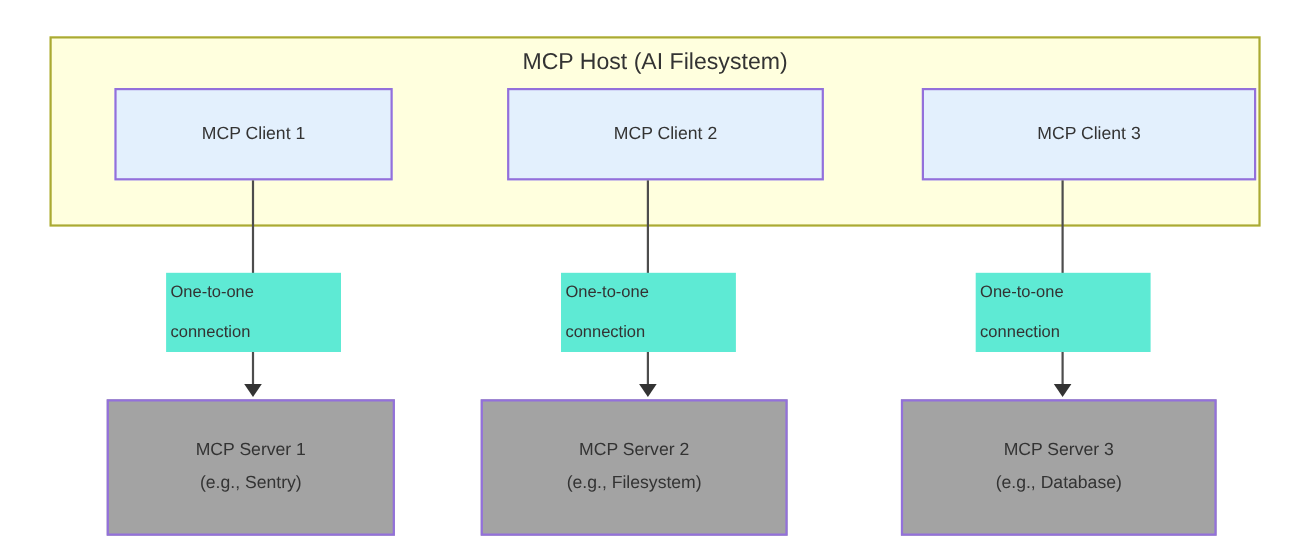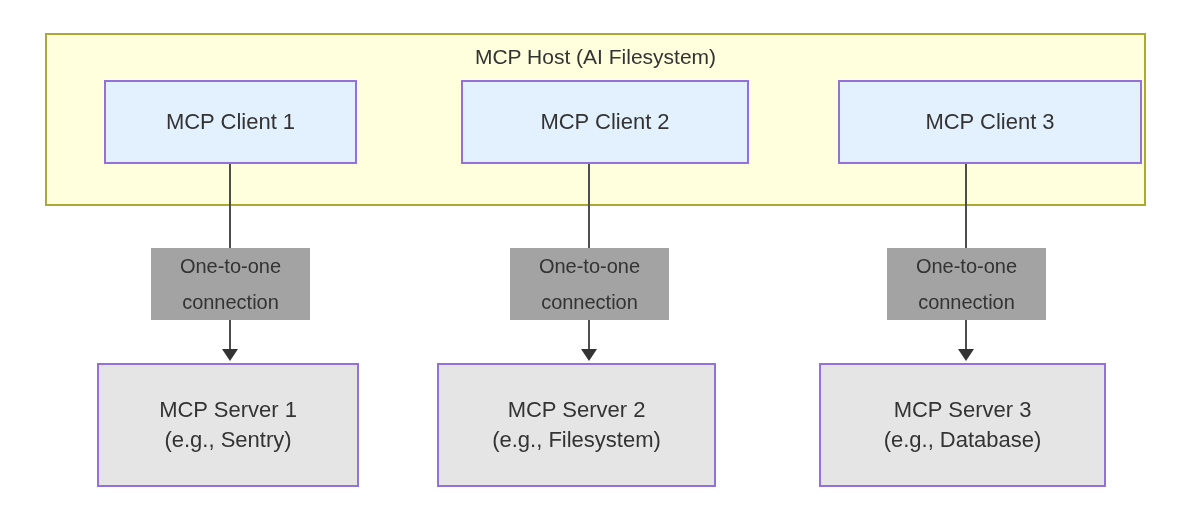--- a/index.html
+++ b/index.html
@@ -44,32 +44,32 @@
     white-space: nowrap;
   }
   
   .node {
     position: absolute;
     box-sizing: border-box;
     display: flex;
     flex-direction: column;
     align-items: center;
     justify-content: center;
-    font-size: 22px;
+    font-size: 16px;
     line-height: 30px;
     color: #333333;
     text-align: center;
   }
   .node.client {
     background: #e3f0fd;
     border: 2px solid #9370db;
     height: 84px;
   }
   .node.server {
-    background: #e5e5e5;
+    background: #a3a3a3;
     border: 2px solid #9370db;
     height: 124px;
   }
   .node-line { display: block; white-space: nowrap; }
 
   
   .edge-line {
     position: absolute;
     width: 2px;
     background: #4d4d4d;
@@ -78,25 +78,25 @@
     position: absolute;
     width: 0;
     height: 0;
     border-left: 8px solid transparent;
     border-right: 8px solid transparent;
     border-top: 12px solid #333333;
   }
   
   .edge-label {
     position: absolute;
-    background: #a3a3a3;
+    background: #5eead4;
     color: #333333;
-    font-size: 20px;
+    font-size: 15px;
     line-height: 36px;
-    text-align: center;
+    text-align: left;
     padding: 0 4px;
     box-sizing: border-box;
     white-space: nowrap;
   }
   .edge-label span { display: block; }
 </style>
 </head>
 <body>
 
 <div id="diagram-canvas">

